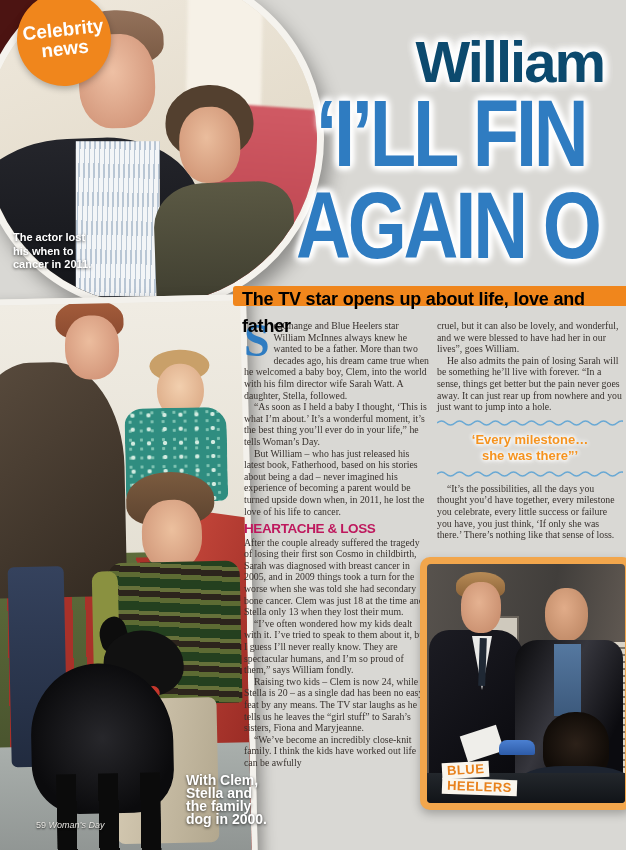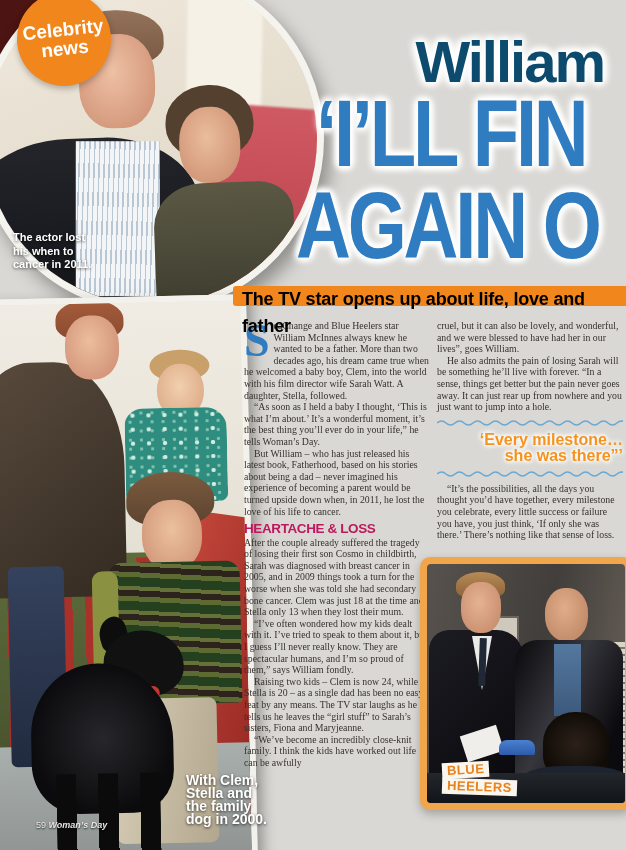--- a/index.html
+++ b/index.html
@@ -63,21 +63,21 @@
     font-size:9.8px; line-height:11.6px; text-align:left;}
   .col1{left:244px; top:320px; width:186px;}
   .col2{left:437px; top:320px; width:186px;}
   .col p{margin:0;}
   .col p.ind{text-indent:10px;}
   .dropcap{float:left; color:#2f7cc1; font-weight:bold; font-size:46px; line-height:38px;
     padding:2px 4px 0 0; font-family:"Liberation Serif", serif;}
   .subhead{color:#be185d; font-family:"Liberation Sans", sans-serif; font-weight:bold;
     font-size:13.5px; letter-spacing:-0.4px; margin:6px 0 2px 0;}
   .pullquote{color:#f5931f; font-family:"Liberation Sans", sans-serif; font-weight:bold;
-    font-size:16px; line-height:16px; text-align:right; margin:4px 0;
+    font-size:13px; line-height:16px; text-align:center; margin:4px 0;
     text-shadow:0 0 4px #fff,0 0 8px #fff,1px 1px 4px #fff,-1px -1px 4px #fff;}
   .wavy{display:block; margin:5px auto 4px auto;}
 
   
   .family-photo{left:-12px; top:297px; width:252px; height:565px; z-index:3;
     border:6px solid #f3f1ec; transform:rotate(-1.2deg); overflow:hidden;
     box-shadow:5px 6px 14px rgba(0,0,0,.35); background:#ece8df;}
   .f-wall{inset:0; background:linear-gradient(#f0ece3,#e1dccf 60%,#d6d0c2);}
   .f-grass{left:0; top:250px; right:0; height:200px; background:linear-gradient(#5e6c3b,#49542e);}
   .f-bars{left:0; top:255px; right:0; height:190px;
@@ -115,21 +115,21 @@
   .f-collar{left:116px; top:388px; width:48px; height:13px; border-radius:7px;
     background:#c5372c; transform:rotate(-14deg);}
   .f-dogbody{left:34px; top:360px; width:142px; height:150px; border-radius:50% 55% 30% 35%;
     background:radial-gradient(#27272b,#0b0b0d 72%);}
   .f-doglegs{left:58px; top:470px; width:104px; height:80px;
     background:repeating-linear-gradient(90deg,#0b0b0b 0 20px, rgba(0,0,0,0) 20px 42px);}
   .family-caption{left:186px; top:774px; z-index:6; color:#fff; font-weight:bold;
     font-size:14px; line-height:13px; text-shadow:0 1px 3px rgba(0,0,0,.7);}
   .folio{left:36px; top:820px; z-index:6; color:#e8e6e2; font-size:9px;
     text-shadow:0 1px 2px rgba(0,0,0,.8);}
-  .folio .mag{font-weight:bold; font-style:italic;}
+  .folio .mag{font-weight:normal; font-style:italic;}
 
   
   .show-frame{left:420px; top:557px; width:212px; height:253px; z-index:5;
     background:#f2a64c; border-radius:10px; padding:7px; box-sizing:border-box;
     box-shadow:0 4px 10px rgba(0,0,0,.25);}
   .show-photo{position:relative; width:100%; height:100%; overflow:hidden; border-radius:4px;
     background:linear-gradient(100deg,#57524d 0%,#413e3b 55%,#6b625a 100%);}
   .b-blinds{right:0; top:78px; width:22px; height:145px;
     background:repeating-linear-gradient(#dad4c7 0 5px,#7e776b 5px 7px);}
   .b-wallframe{left:62px; top:52px; width:26px; height:36px; background:#cfc9bd; border:2px solid #6a645c;}

